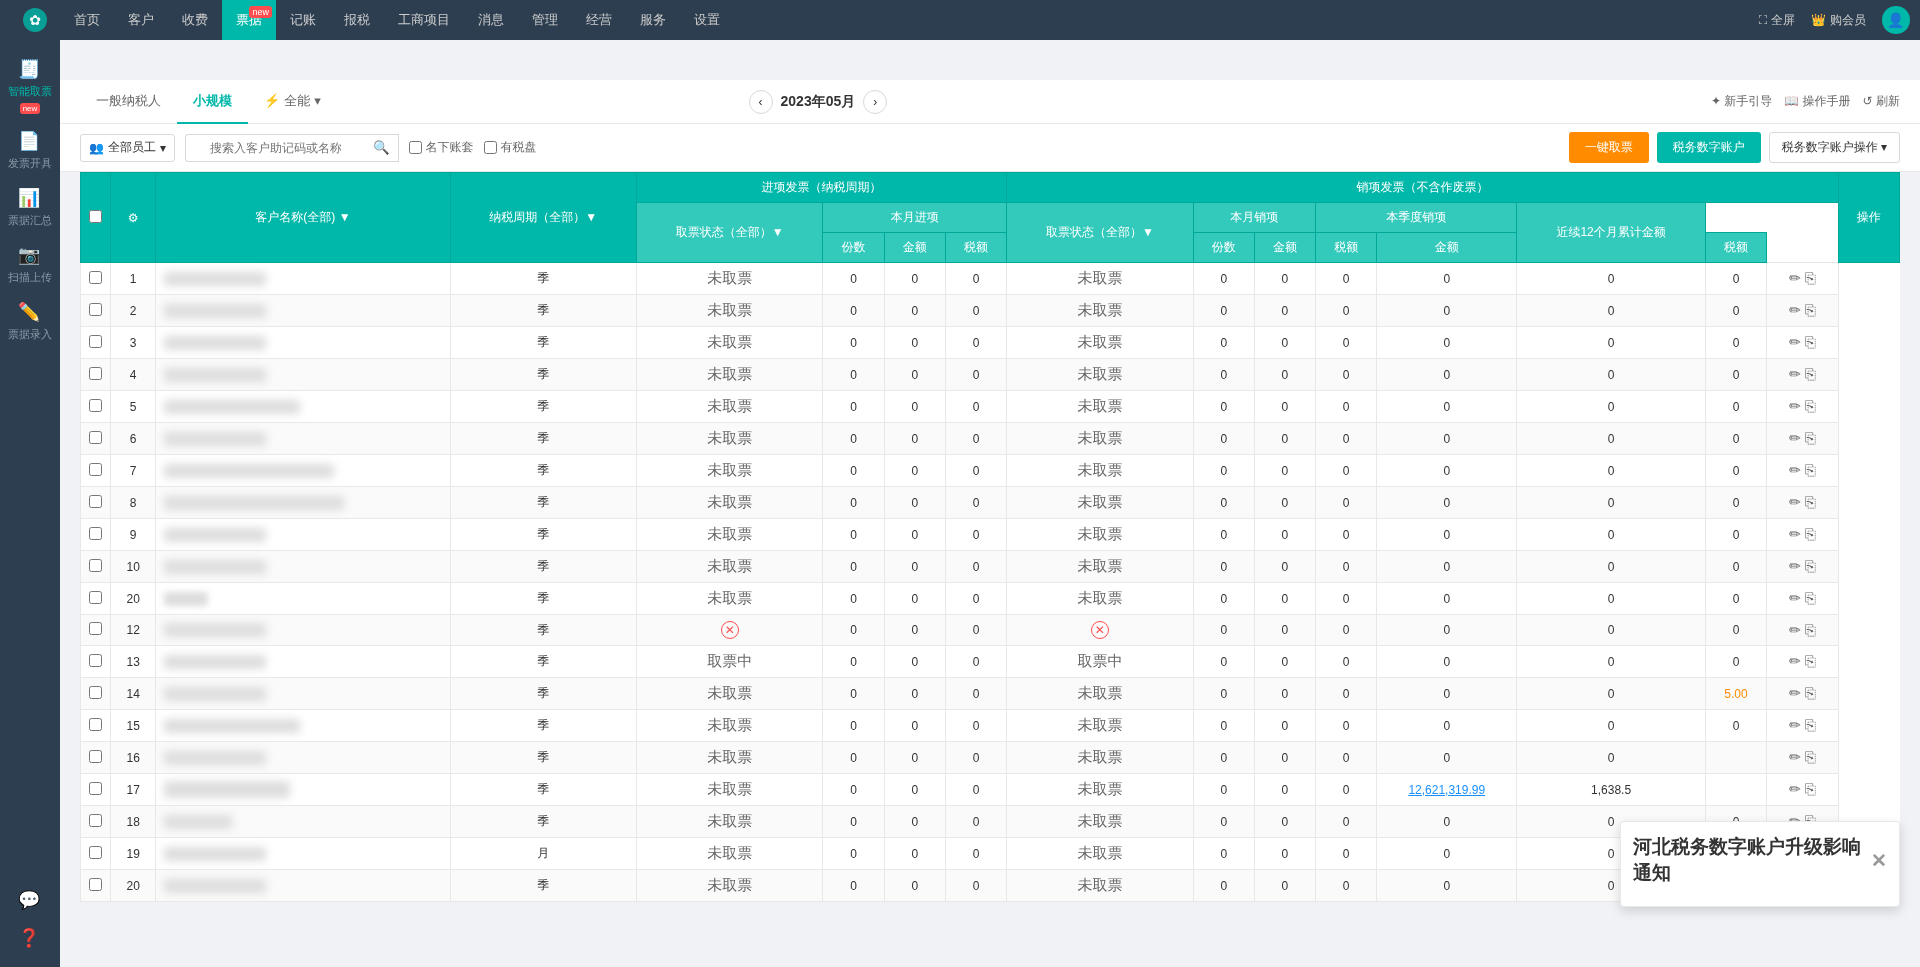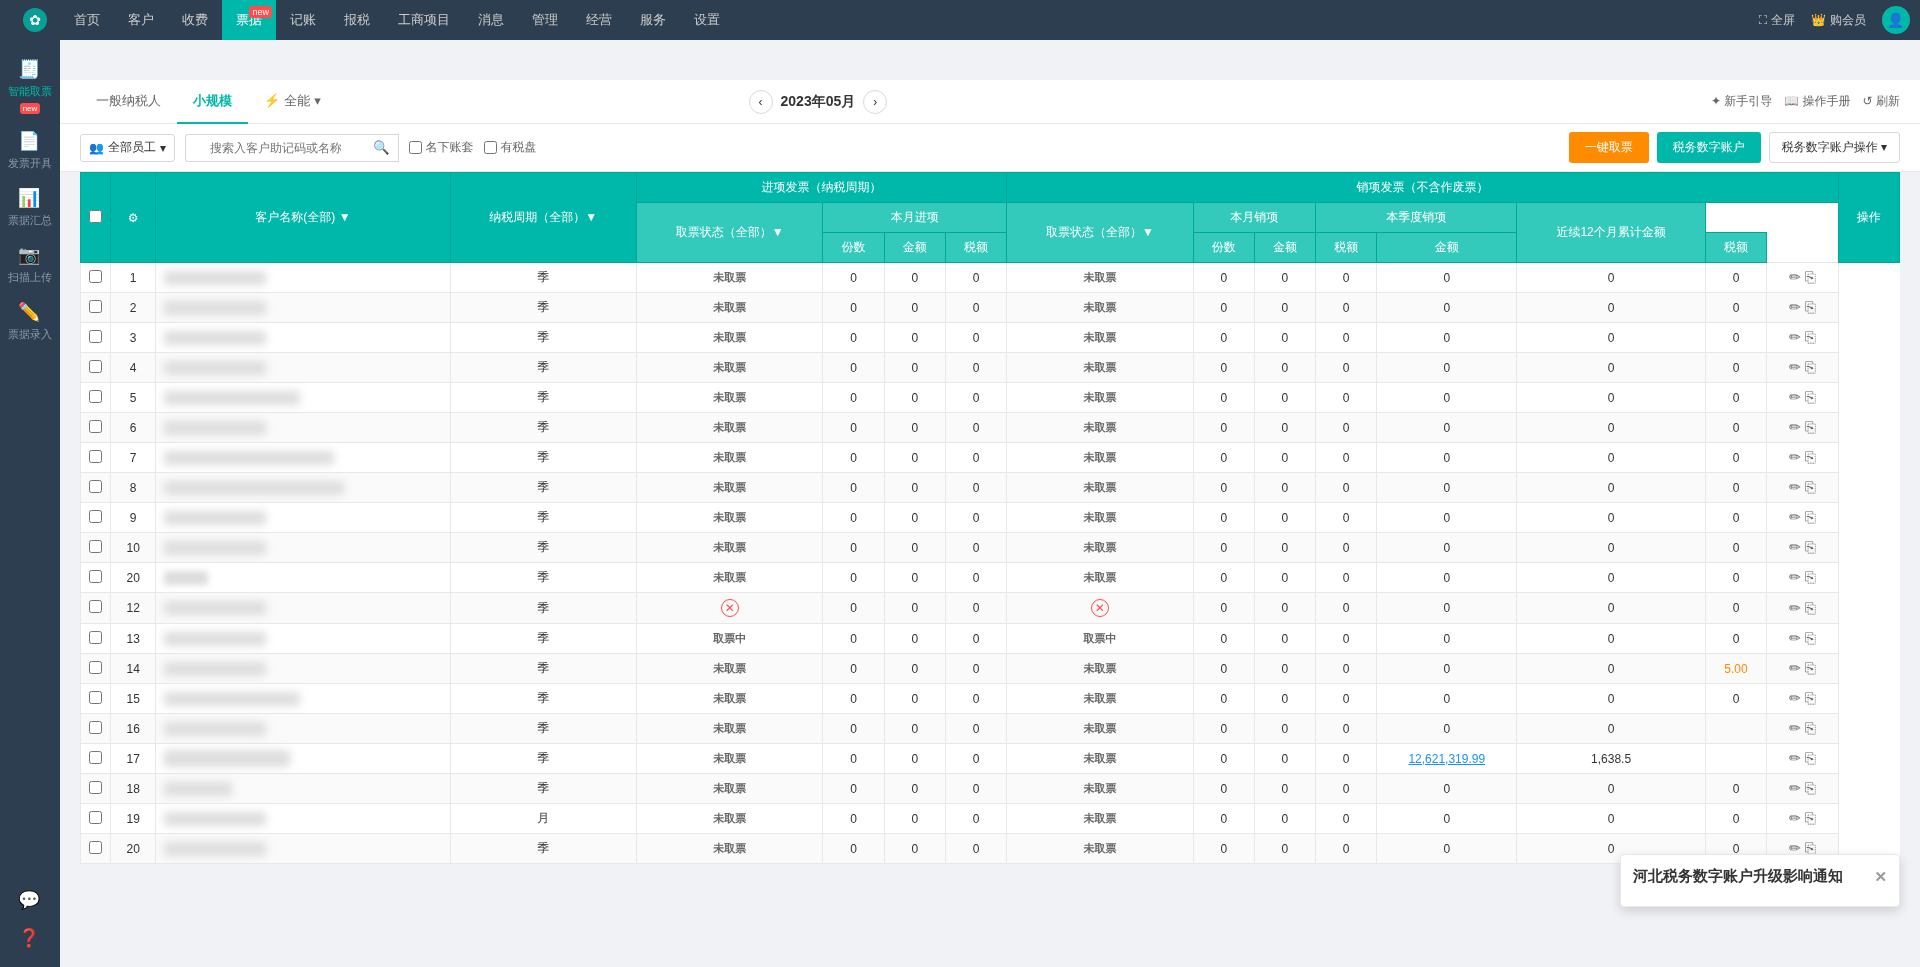--- a/index.html
+++ b/index.html
@@ -42,28 +42,28 @@
     .date-nav .arrow { width: 24px; height: 24px; border-radius: 50%; background: #fff; border: 1px solid #d9d9d9; display: flex; align-items: center; justify-content: center; cursor: pointer; }
     .date-nav .date-text { font-size: 14px; font-weight: bold; color: #333; }
 
     
     .table-wrap { padding: 0 20px 20px; overflow-x: auto; }
     .data-table { width: 100%; border-collapse: collapse; background: #fff; font-size: 12px; }
     .data-table th { background: #00b8a9; color: #fff; padding: 6px 8px; text-align: center; border: 1px solid #00a89a; font-weight: normal; white-space: nowrap; }
     .data-table th.sub { background: #33c9bb; }
     .data-table td { padding: 6px 8px; text-align: center; border: 1px solid #e8e8e8; white-space: nowrap; color: #333; }
     .data-table tr:nth-child(even) td { background: #fafafa; }
-    .status-badge { font-size: 11px; color: #666; font-weight: bold; }
+    .status-badge { font-size: 15px; color: #666; }
     .status-error { display: inline-flex; align-items: center; justify-content: center; width: 18px; height: 18px; border-radius: 50%; border: 1px solid #ff4d4f; color: #ff4d4f; }
     .action-btn { color: #666; cursor: pointer; font-size: 14px; margin: 0 2px; }
     .link-val { color: #1890ff; text-decoration: underline; cursor: pointer; }
 
     
     .notification-popup { position: fixed; right: 20px; bottom: 60px; width: 280px; background: #fff; border: 1px solid #e8e8e8; border-radius: 4px; box-shadow: 0 4px 12px rgba(0,0,0,0.15); padding: 12px; z-index: 200; }
-    .notification-popup .popup-title { font-size: 15px; font-weight: bold; color: #333; margin-bottom: 8px; display: flex; justify-content: space-between; align-items: center; }
+    .notification-popup .popup-title { font-size: 19px; font-weight: bold; color: #333; margin-bottom: 8px; display: flex; justify-content: space-between; align-items: center; }
     .notification-popup .popup-body { font-size: 12px; color: #666; line-height: 1.6; }
     .notification-popup .close-btn { cursor: pointer; color: #999; }
 
     
     .bottom-bar { background: #fff; border-top: 1px solid #e8e8e8; padding: 8px 20px; display: flex; align-items: center; }
     .tax-policy { color: #ff8c00; font-size: 12px; cursor: pointer; }
     .record-count { margin-left: auto; color: #666; font-size: 12px; }
 
     
     .combined-bar { background: #fff; padding: 8px 20px; display: flex; align-items: center; gap: 10px; border-bottom: 1px solid #e8e8e8; }

